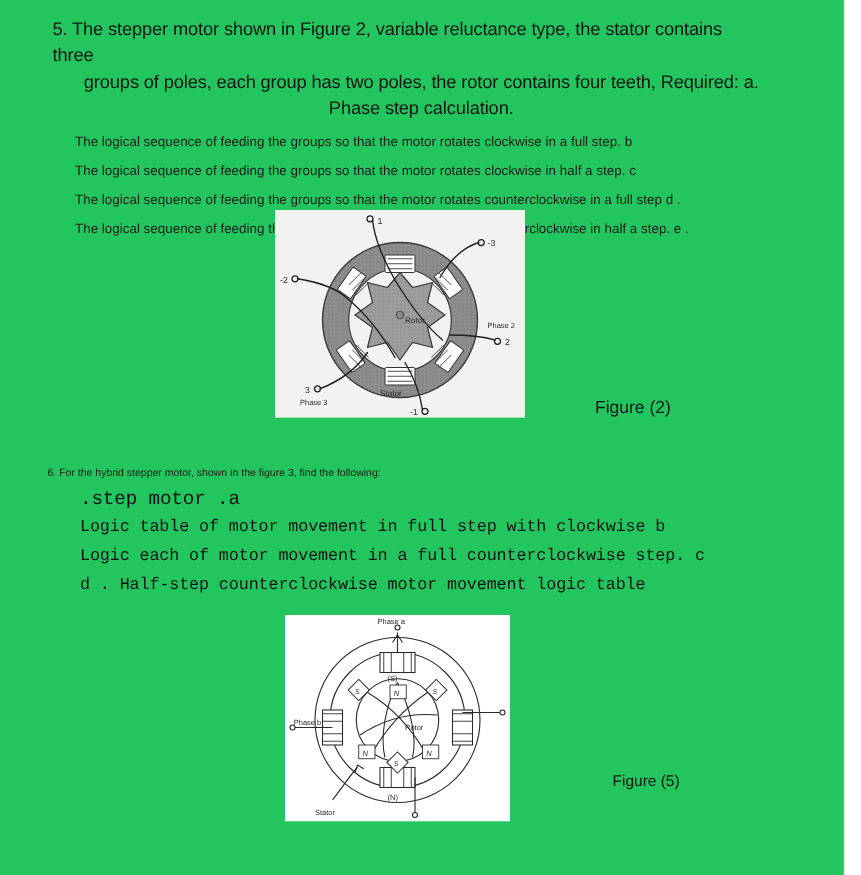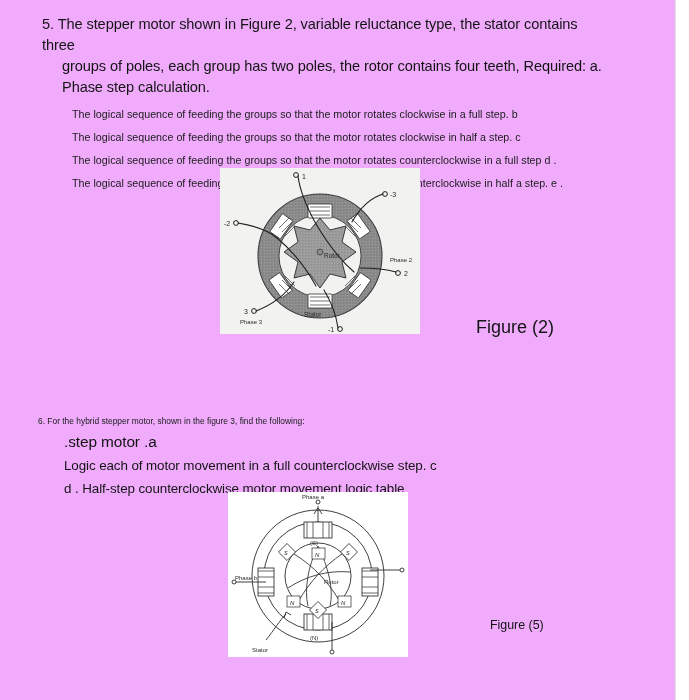--- a/index.html
+++ b/index.html
@@ -13,21 +13,21 @@
     position: relative;
     font-family: "Liberation Sans", sans-serif;
     color: #111111;
     overflow: hidden;
   }
   .page {
     position: absolute;
     left: 0; top: 0;
     width: 676px;
     height: 700px;
-    background: #f0abfc;
+    background: #22c55e;
     border-right: 1px solid #e2e2e2;
     box-sizing: border-box;
   }
   .right-gutter {
     position: absolute;
     left: 677px; top: 0;
     width: 12px; height: 700px;
     background: #ffffff;
   }
 
@@ -40,27 +40,28 @@
   }
   .q5-lead {
     font-size: 14.6px;
     line-height: 21px;
     color: #141414;
     letter-spacing: -0.1px;
   }
   .q5-lead .indent {
     display: block;
     padding-left: 20px;
+    text-align: center;
   }
   .q5-sub {
     margin-top: 9px;
     padding-left: 18px;
   }
   .q5-sub p {
-    margin: 0 0 9px 12px;
+    margin: 0 0 9px 0;
     font-size: 10.7px;
     line-height: 14px;
     color: #1b1b1b;
     letter-spacing: 0.02px;
   }
 
   
   .fig2-wrap {
     position: absolute;
     left: 220px;
@@ -68,47 +69,48 @@
     width: 200px;
     height: 166px;
     background: #f2f2f0;
   }
   .fig2-svg { display: block; }
 
   .fig2-caption {
     position: absolute;
     left: 476px;
     top: 317px;
-    font-size: 18px;
+    font-size: 14px;
     color: #141414;
   }
 
   
   .q6 {
     position: absolute;
     left: 38px;
-    top: 415px;
+    top: 372px;
     width: 580px;
   }
   .q6-lead {
     font-size: 8.4px;
     line-height: 12px;
     color: #1b1b1b;
     letter-spacing: 0.01px;
   }
   .q6-list {
     margin-top: 4px;
     padding-left: 26px;
   }
   .q6-list p {
     margin: 0 0 3px 0;
     font-size: 13.4px;
     line-height: 20px;
     color: #141414;
     letter-spacing: -0.1px;
+    font-family: Liberation Mono, monospace;
   }
   .q6-list p.first {
     font-size: 15.4px;
     line-height: 22px;
   }
 
   
   .fig3-wrap {
     position: absolute;
     left: 228px;
@@ -244,20 +246,21 @@
       <text class="lbl" x="84" y="149" font-size="6.5">Stator</text>
     </svg>
   </div>
 
   <div class="fig2-caption">Figure (2)</div>
 
   <div class="q6">
     <div class="q6-lead">6. For the hybrid stepper motor, shown in the figure 3, find the following:</div>
     <div class="q6-list">
       <p class="first">.step motor .a</p>
+      <p>Logic table of motor movement in full step with clockwise b</p>
       <p>Logic each of motor movement in a full counterclockwise step. c</p>
       <p>d . Half-step counterclockwise motor movement logic table</p>
     </div>
   </div>
 
   <div class="fig3-wrap">
     <svg class="fig3-svg" width="180" height="165" viewBox="0 0 180 165" xmlns="http://www.w3.org/2000/svg">
       <rect width="180" height="165" fill="#ffffff"></rect>
 
       <g fill="none" stroke="#2a2a2a" stroke-width="0.9">

